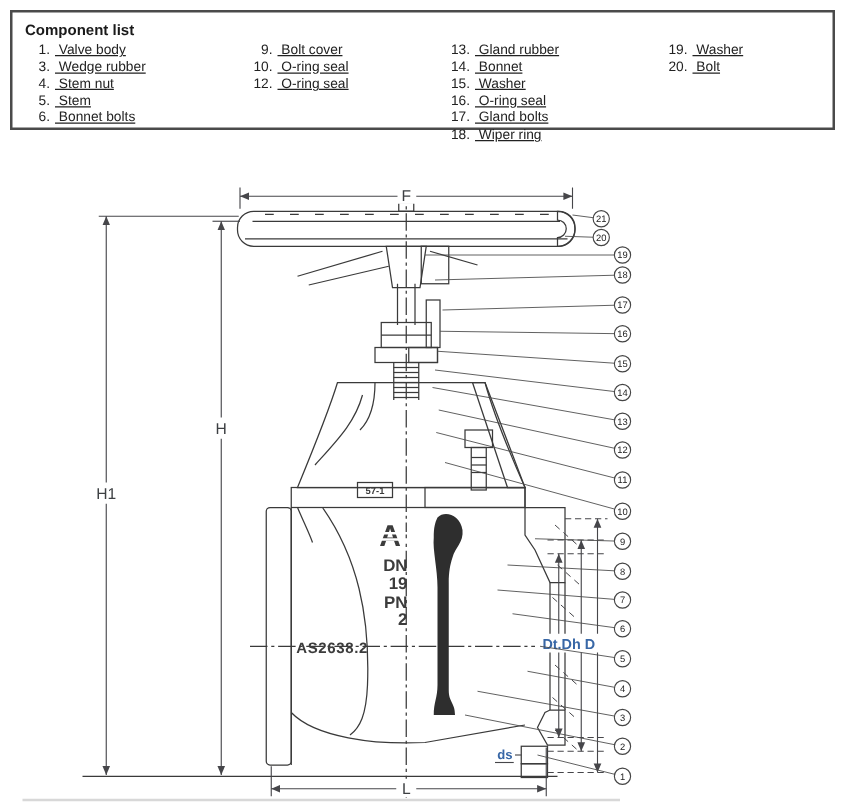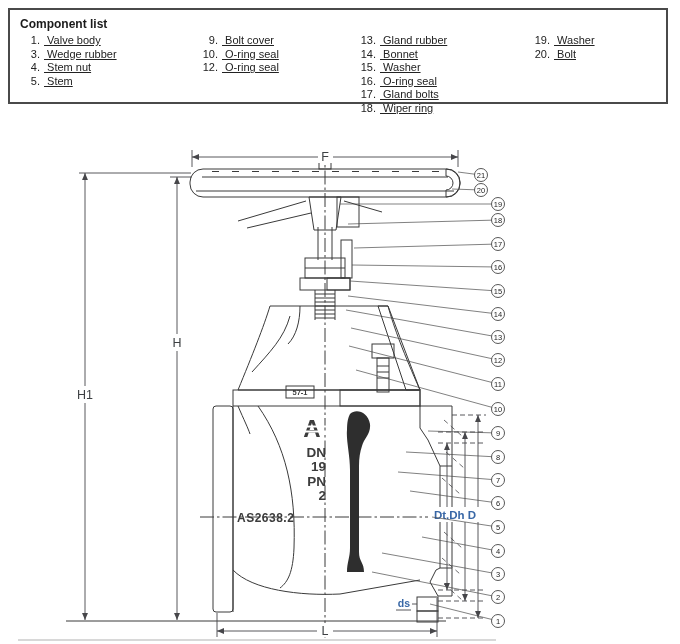--- a/index.html
+++ b/index.html
@@ -33,20 +33,21 @@
 <div class="page">
 
   <div class="component-list">
     <div class="cl-title">Component list</div>
     <div class="cl-columns" id="cl-columns">
         <div>
           <div class="cl-item"><span class="cl-num">1.</span><span> Valve body</span></div>
           <div class="cl-item"><span class="cl-num">3.</span><span> Wedge rubber</span></div>
           <div class="cl-item"><span class="cl-num">4.</span><span> Stem nut</span></div>
           <div class="cl-item"><span class="cl-num">5.</span><span> Stem</span></div>
+          <div class="cl-item"><span class="cl-num">6.</span><span> Bonnet bolts</span></div>
         </div>
         <div>
           <div class="cl-item"><span class="cl-num">9.</span><span> Bolt cover</span></div>
           <div class="cl-item"><span class="cl-num">10.</span><span> O-ring seal</span></div>
           <div class="cl-item"><span class="cl-num">12.</span><span> O-ring seal</span></div>
         </div>
         <div>
           <div class="cl-item"><span class="cl-num">13.</span><span> Gland rubber</span></div>
           <div class="cl-item"><span class="cl-num">14.</span><span> Bonnet</span></div>
           <div class="cl-item"><span class="cl-num">15.</span><span> Washer</span></div>

